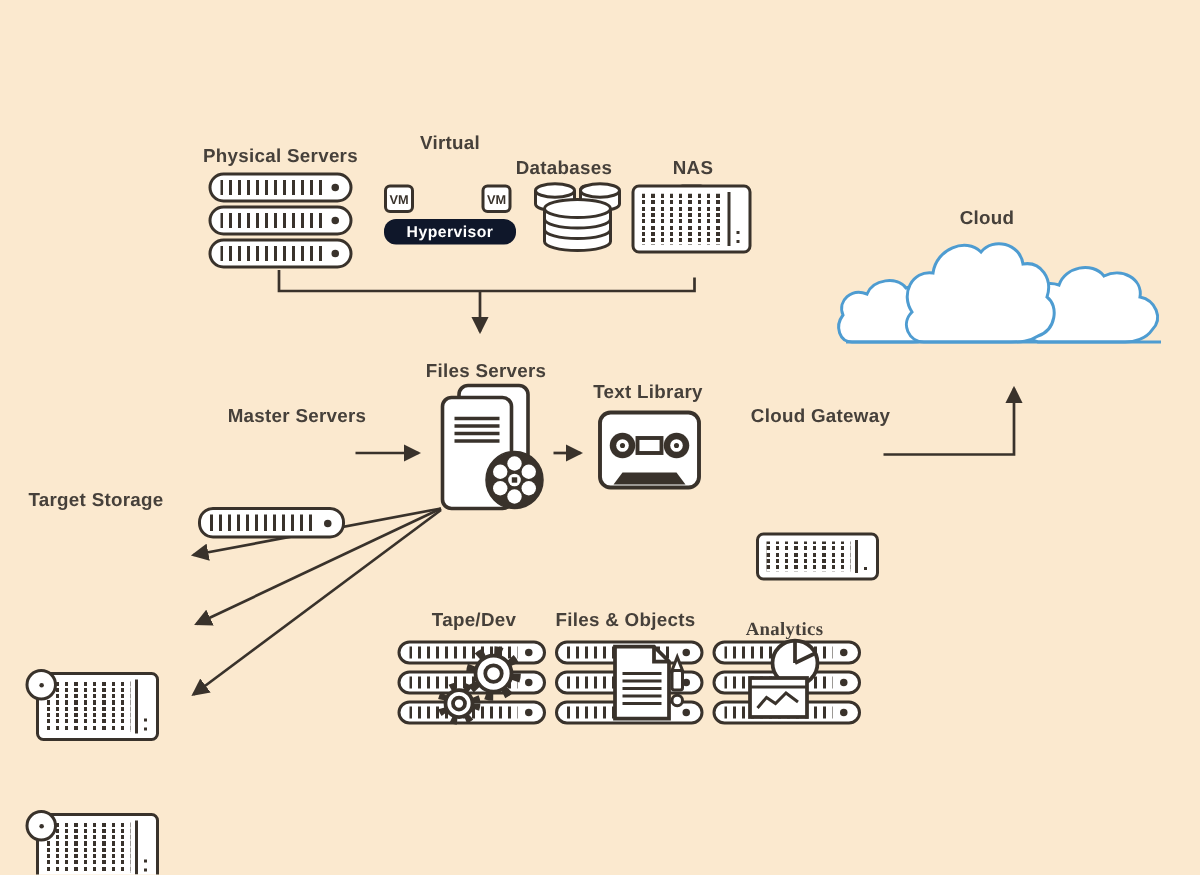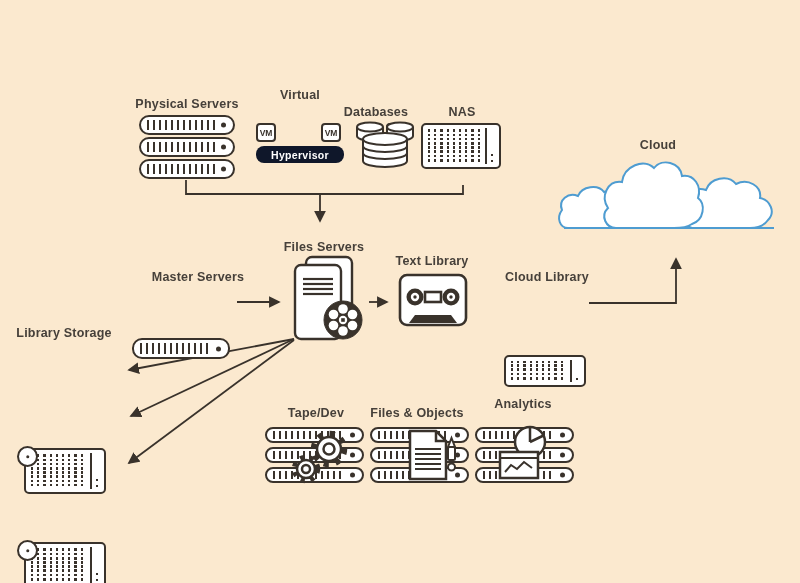--- a/index.html
+++ b/index.html
@@ -161,28 +161,28 @@
     <path d="M11,50 L17,42 L53,42 L59,50 Z" fill="#39322b"></path>
     <circle cx="17" cy="24" r="8.5" fill="#39322b"></circle>
     <circle cx="17" cy="24" r="4.2" fill="#fff"></circle>
     <circle cx="17" cy="24" r="1.7" fill="#39322b"></circle>
     <circle cx="53" cy="24" r="8.5" fill="#39322b"></circle>
     <circle cx="53" cy="24" r="4.2" fill="#fff"></circle>
     <circle cx="53" cy="24" r="1.7" fill="#39322b"></circle>
     <rect x="27" y="19" width="16" height="10" fill="#fff" stroke="#39322b" stroke-width="2.6"></rect>
   </svg>
 
-  <div class="lbl" style="left:547px;top:270px;">Cloud Library</div>
+  <div class="lbl" style="left:547px;top:270px;">Cloud Gateway</div>
   <div class="abs dotbox" style="left:504px;top:288px;width:82px;height:32px;">
     <div class="grid"></div>
     <div class="divider"></div>
     <div class="d1"></div>
   </div>
 
-  <div class="lbl" style="left:64px;top:326px;">Library Storage</div>
+  <div class="lbl" style="left:64px;top:326px;">Target Storage</div>
   <div class="abs dotbox" style="left:24px;top:349px;width:82px;height:46px;">
     <div class="grid"></div>
     <div class="divider"></div>
     <div class="d1"></div>
       <div class="d2"></div>
     <div class="disk-badge">
         <div class="c"></div>
       </div>
   </div>
   <div class="abs dotbox" style="left:24px;top:397px;width:82px;height:46px;">
@@ -244,21 +244,21 @@
       <line x1="13" y1="35" x2="39" y2="35"></line>
       <line x1="13" y1="40" x2="39" y2="40"></line>
     </g>
     <g>
       <path d="M46,18 L49.5,9 L53,18 Z" fill="#fff" stroke="#39322b" stroke-width="2"></path>
       <rect x="46" y="18" width="7" height="13" rx="1.5" fill="#fff" stroke="#39322b" stroke-width="2"></rect>
       <circle cx="49.5" cy="38" r="3.5" fill="#fff" stroke="#39322b" stroke-width="2"></circle>
     </g>
   </svg>
 
-  <div class="lbl" style="left:523px;top:397px;">Analytics</div>
+  <div class="lbl" style="left:523px;top:412px;font-family:Liberation Serif, serif;">Analytics</div>
   <div class="abs rack-col3" style="left:475px;top:427px;">
     <div class="rack" style="width:99px;height:16px;border-radius:8px;">
         <div class="stripes" style="top:2px;bottom:2px;"></div>
         <div class="led"></div>
       </div>
     <div class="rack" style="width:99px;height:16px;border-radius:8px;">
         <div class="stripes" style="top:2px;bottom:2px;"></div>
         <div class="led"></div>
       </div>
     <div class="rack" style="width:99px;height:16px;border-radius:8px;">

